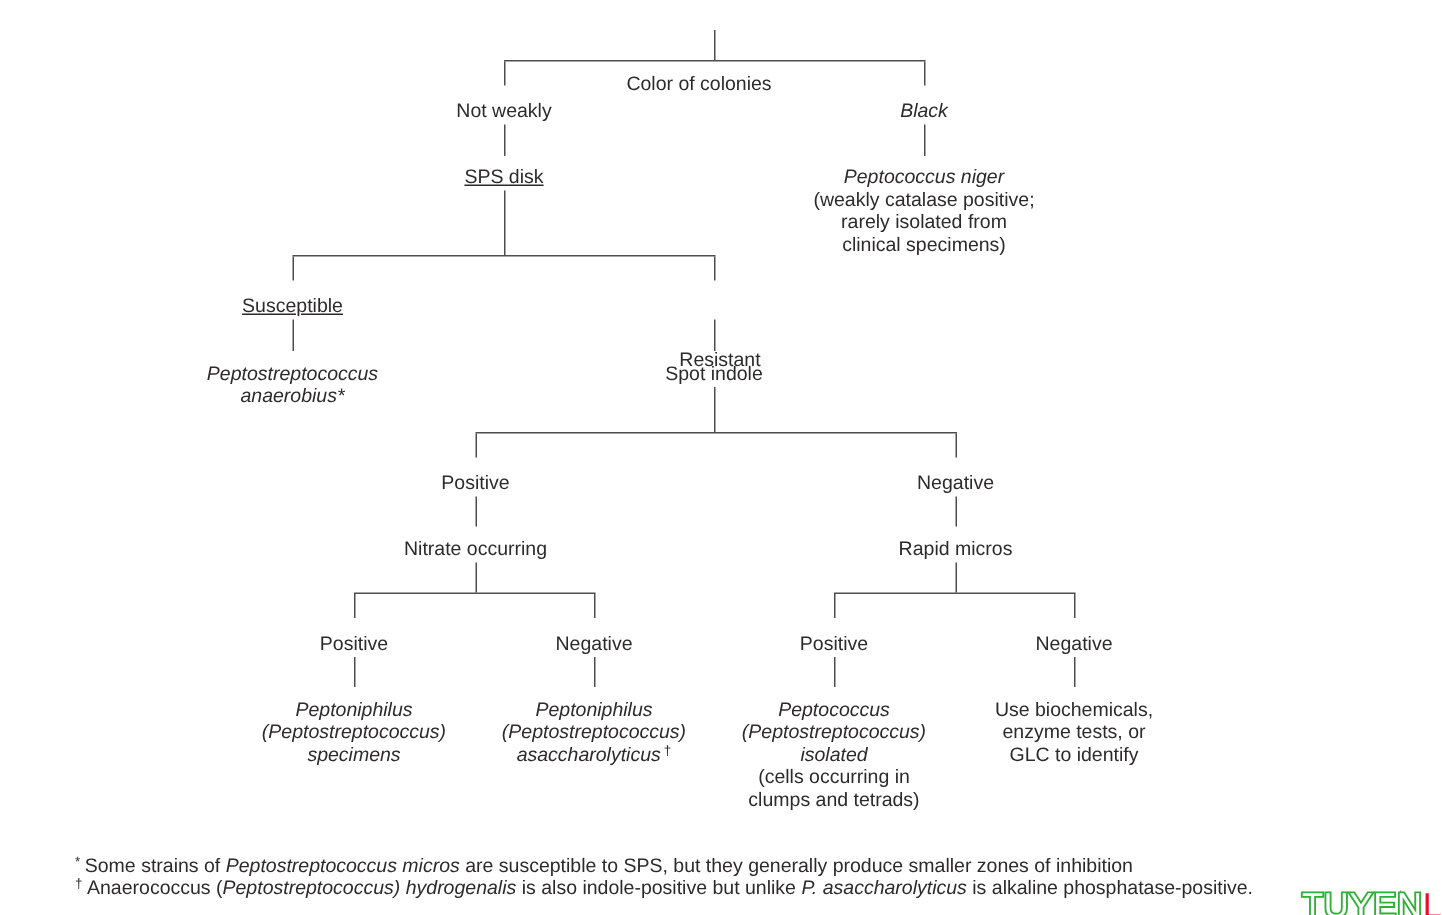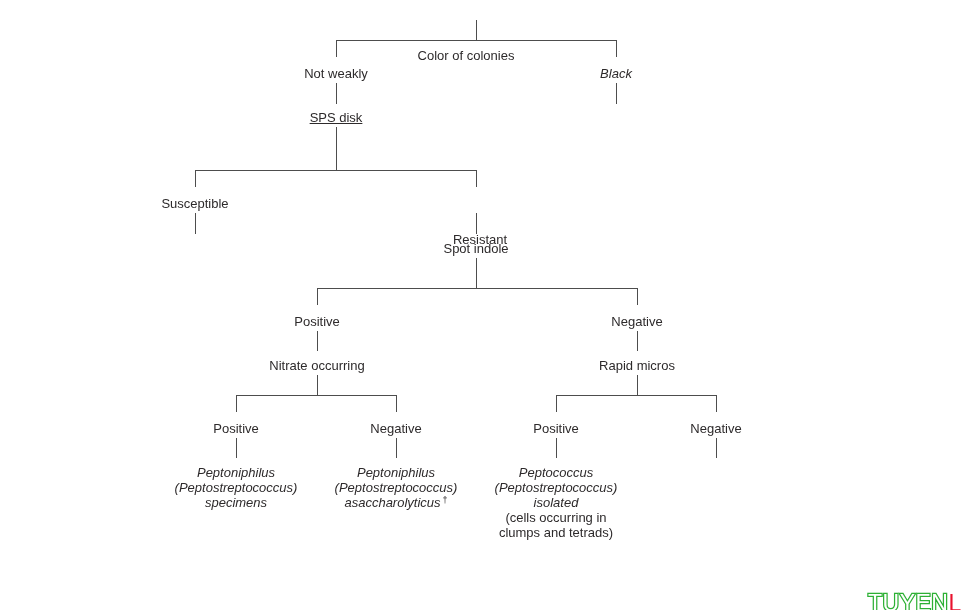--- a/index.html
+++ b/index.html
@@ -91,24 +91,34 @@
   <div class="line v" style="left:556px; top:438px; height:20px;"></div>
   <div class="line v" style="left:716px; top:438px; height:20px;"></div>
 
   <div class="node" style="left:466px; top:4px;margin-top:44px;">Color of colonies</div>
 
   <div class="node" style="left:336px; top:66px;">Not weakly</div>
   <div class="node" style="left:616px; top:66px;font-style:italic;">Black</div>
 
   <div class="node" style="left:336px; top:110px;text-decoration:underline;">SPS disk</div>
 
+  <div class="node leaf" style="left:616px; top:110px;">
+    <div class="it">Peptococcus niger</div>
+    <div>(weakly catalase positive;</div>
+    <div>rarely isolated from</div>
+    <div>clinical specimens)</div>
+  </div>
 
-  <div class="node" style="left:195px; top:196px;">Susceptible</div>
+  <div class="node" style="left:195px; top:196px;text-decoration:underline;">Susceptible</div>
   <div class="node" style="left:480px; top:196px;margin-top:36px;">Resistant</div>
 
+  <div class="node leaf" style="left:195px; top:241px;">
+    <div class="it">Peptostreptococcus</div>
+    <div class="it">anaerobius*</div>
+  </div>
 
   <div class="node" style="left:476px; top:241px;">Spot indole</div>
 
   <div class="node" style="left:317px; top:314px;">Positive</div>
   <div class="node" style="left:637px; top:314px;">Negative</div>
 
   <div class="node" style="left:317px; top:358px;">Nitrate occurring</div>
   <div class="node" style="left:637px; top:358px;">Rapid micros</div>
 
   <div class="node" style="left:236px; top:421px;">Positive</div>
@@ -129,19 +139,30 @@
   </div>
 
   <div class="node leaf" style="left:556px; top:465px;">
     <div class="it">Peptococcus</div>
     <div class="it">(Peptostreptococcus)</div>
     <div class="it">isolated</div>
     <div>(cells occurring in</div>
     <div>clumps and tetrads)</div>
   </div>
 
+  <div class="node leaf" style="left:716px; top:465px;">
+    <div>Use biochemicals,</div>
+    <div>enzyme tests, or</div>
+    <div>GLC to identify</div>
+  </div>
 
+  <div class="footnote" style="left:50px; top:569px;">
+    <sup class="mark">*</sup><span>Some strains of </span><span class="it">Peptostreptococcus micros</span><span> are susceptible to SPS, but they generally produce smaller zones of inhibition</span>
+  </div>
+  <div class="footnote" style="left:50px; top:584px;">
+    <sup class="mark">†</sup><span>Anaerococcus (</span><span class="it">Peptostreptococcus) hydrogenalis</span><span> is also indole-positive but unlike </span><span class="it">P. asaccharolyticus</span><span> is alkaline phosphatase-positive.</span>
+  </div>
 
   <div class="watermark" style="left:868px; top:590px;">
     <span class="wm-green">TUYEN</span><span class="wm-red">LAB</span>
   </div>
 
 </div>
 
 </body></html>

